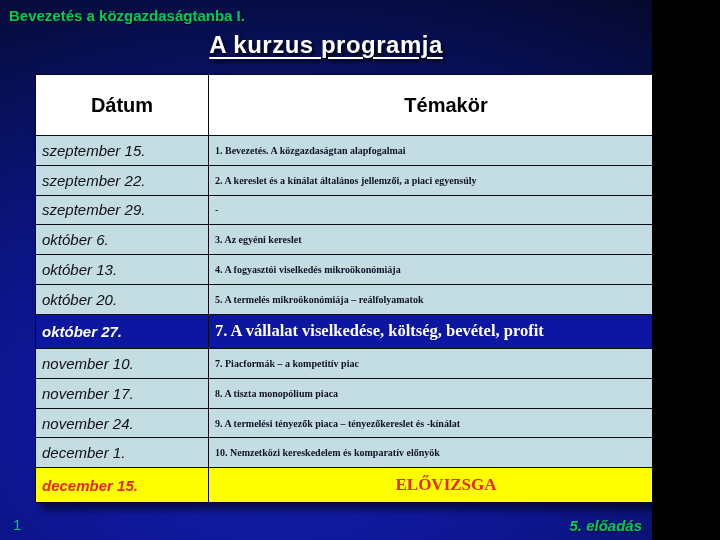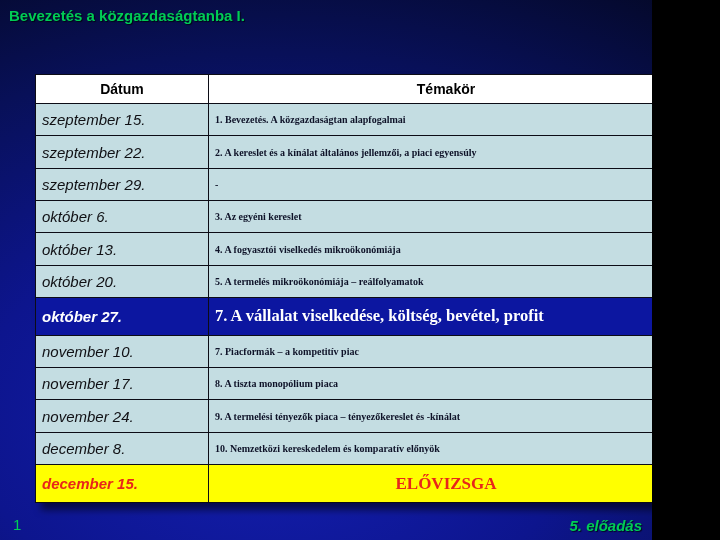--- a/index.html
+++ b/index.html
@@ -43,23 +43,23 @@
   }
   table.program th, table.program td{
     border:1.6px solid var(--table_border);
     padding:0 0 0 6px;
     overflow:hidden;white-space:nowrap;
   }
   table.program th{
     background:var(--header_bg);
     color:#000;
     font-family:"Liberation Sans",sans-serif;
-    font-size:14px;font-weight:bold;
+    font-size:20px;font-weight:bold;
     text-align:center;height:28px;
-    padding:0;
+    padding:16px;
   }
   td.date{
     background:var(--row_bg);
     font-family:"Liberation Sans",sans-serif;
     font-style:italic;font-size:15px;
     color:var(--date_text);
   }
   td.topic{
     background:var(--row_bg);
     font-family:"Liberation Serif",serif;
@@ -100,20 +100,21 @@
     text-shadow:1px 1px 1px rgba(0,0,0,0.7);
   }
 </style>
 </head>
 <body>
 
 <div class="slide">
 
   <div class="top-left">Bevezetés a közgazdaságtanba I.</div>
 
+  <div class="slide-title">A kurzus programja</div>
 
   <table class="program">
     <colgroup>
         <col style="width:173px">
         <col>
       </colgroup>
     <tbody>
         <tr>
       <th>Dátum</th>
       <th>Témakör</th>
@@ -152,21 +153,21 @@
     </tr>
     <tr>
       <td class="date">november 17.</td>
       <td class="topic">8. A tiszta monopólium piaca</td>
     </tr>
     <tr>
       <td class="date">november 24.</td>
       <td class="topic">9. A termelési tényezők piaca – tényezőkereslet és -kínálat</td>
     </tr>
     <tr>
-      <td class="date">december 8.</td>
+      <td class="date">december 1.</td>
       <td class="topic">10. Nemzetközi kereskedelem és komparatív előnyök</td>
     </tr>
     <tr class="exam">
       <td class="date">december 15.</td>
       <td class="topic">ELŐVIZSGA</td>
     </tr>
   </tbody>
     </table>
 
   <div class="page-number">1</div>

